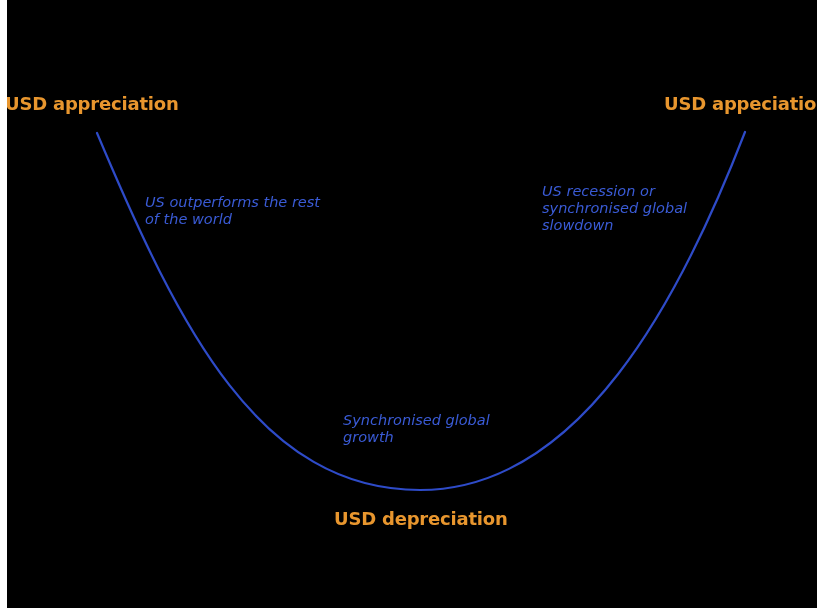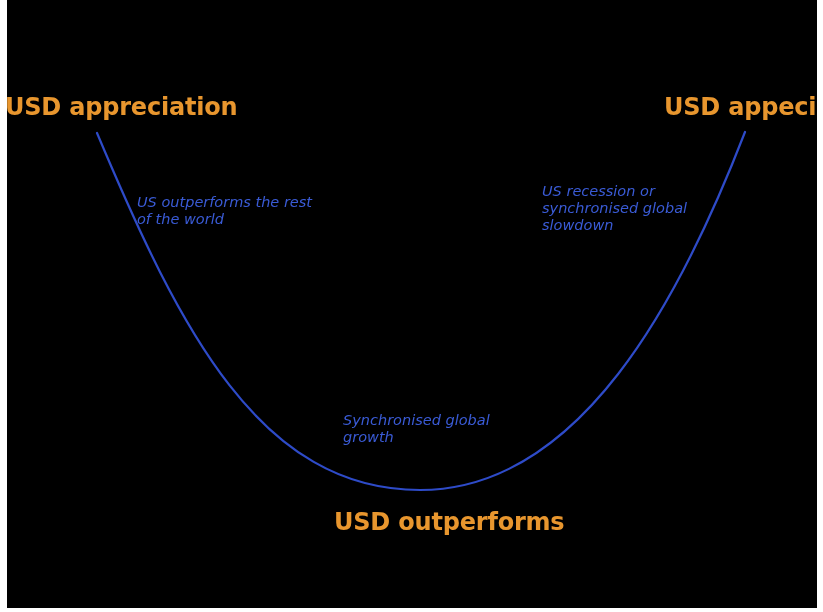--- a/index.html
+++ b/index.html
@@ -4,39 +4,39 @@
   <style>
     html, body { margin: 0; padding: 0; background: #ffffff; }
     body { width: 823px; height: 612px; position: relative; overflow: hidden; }
     .slide {
       position: absolute; left: 7px; top: 0; width: 810px; height: 608px;
       background: #000000; overflow: hidden;
     }
     .curve { position: absolute; left: 0; top: 0; }
     .label-orange {
       position: absolute; color: #e8962e; font-family: "DejaVu Sans", sans-serif;
-      font-weight: bold; font-size: 24px; white-space: nowrap; letter-spacing: -0.2px;
+      font-weight: bold; font-size: 18px; white-space: nowrap; letter-spacing: -0.2px;
     }
     .label-blue {
       position: absolute; color: #3a5bd6; font-family: "DejaVu Sans", sans-serif;
       font-style: italic; font-size: 14.5px; line-height: 17px; white-space: pre;
     }
   </style>
 </head>
 <body>
 
 <div class="slide">
   <svg class="curve" width="810" height="608" viewBox="7 0 810 608">
     <path d="M 97 133 C 180 330, 260 490, 420 490 C 580 490, 680 300, 745 132" fill="none" stroke="#2e4bc8" stroke-width="2.2" stroke-linecap="round"></path>
   </svg>
 
   <div class="label-orange" style="left:-2px; top:93px;">USD appreciation</div>
   <div class="label-orange" style="left:657px; top:93px;">USD appeciation</div>
-  <div class="label-orange" style="left:327px; top:508px;">USD outperforms</div>
+  <div class="label-orange" style="left:327px; top:508px;">USD depreciation</div>
 
-  <div class="label-blue" style="left:130px; top:194px;">US outperforms the rest
+  <div class="label-blue" style="left:138px; top:194px;">US outperforms the rest
 of the world</div>
   <div class="label-blue" style="left:511px; top:183px;margin-left:24px;">US recession or
 synchronised global
 slowdown</div>
   <div class="label-blue" style="left:336px; top:412px;">Synchronised global
 growth</div>
 </div>
 
 </body></html>

